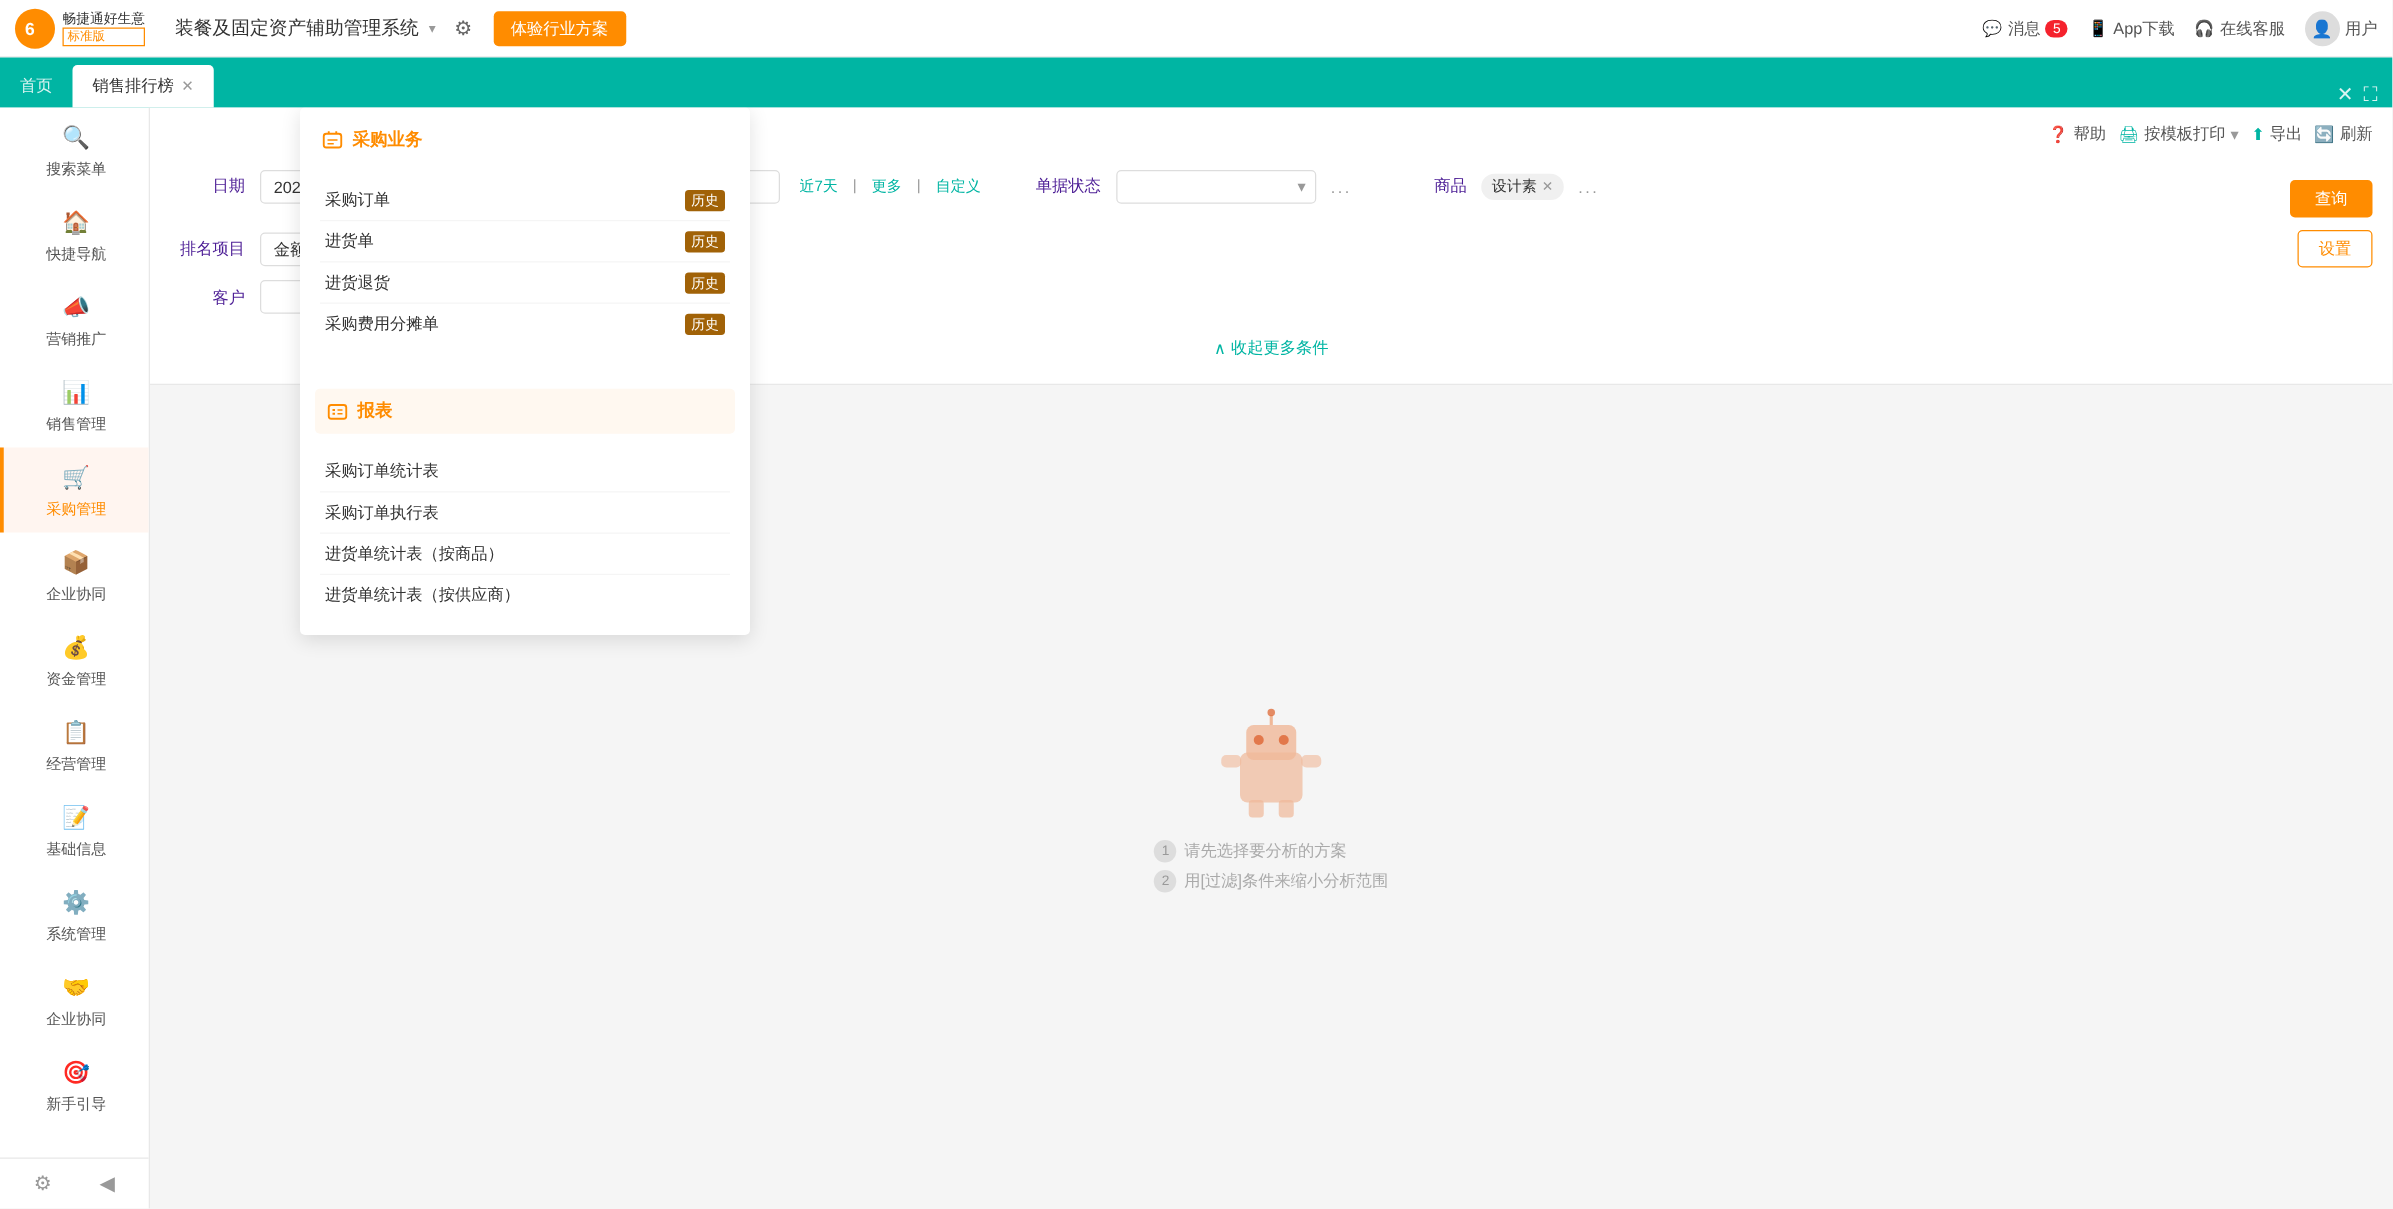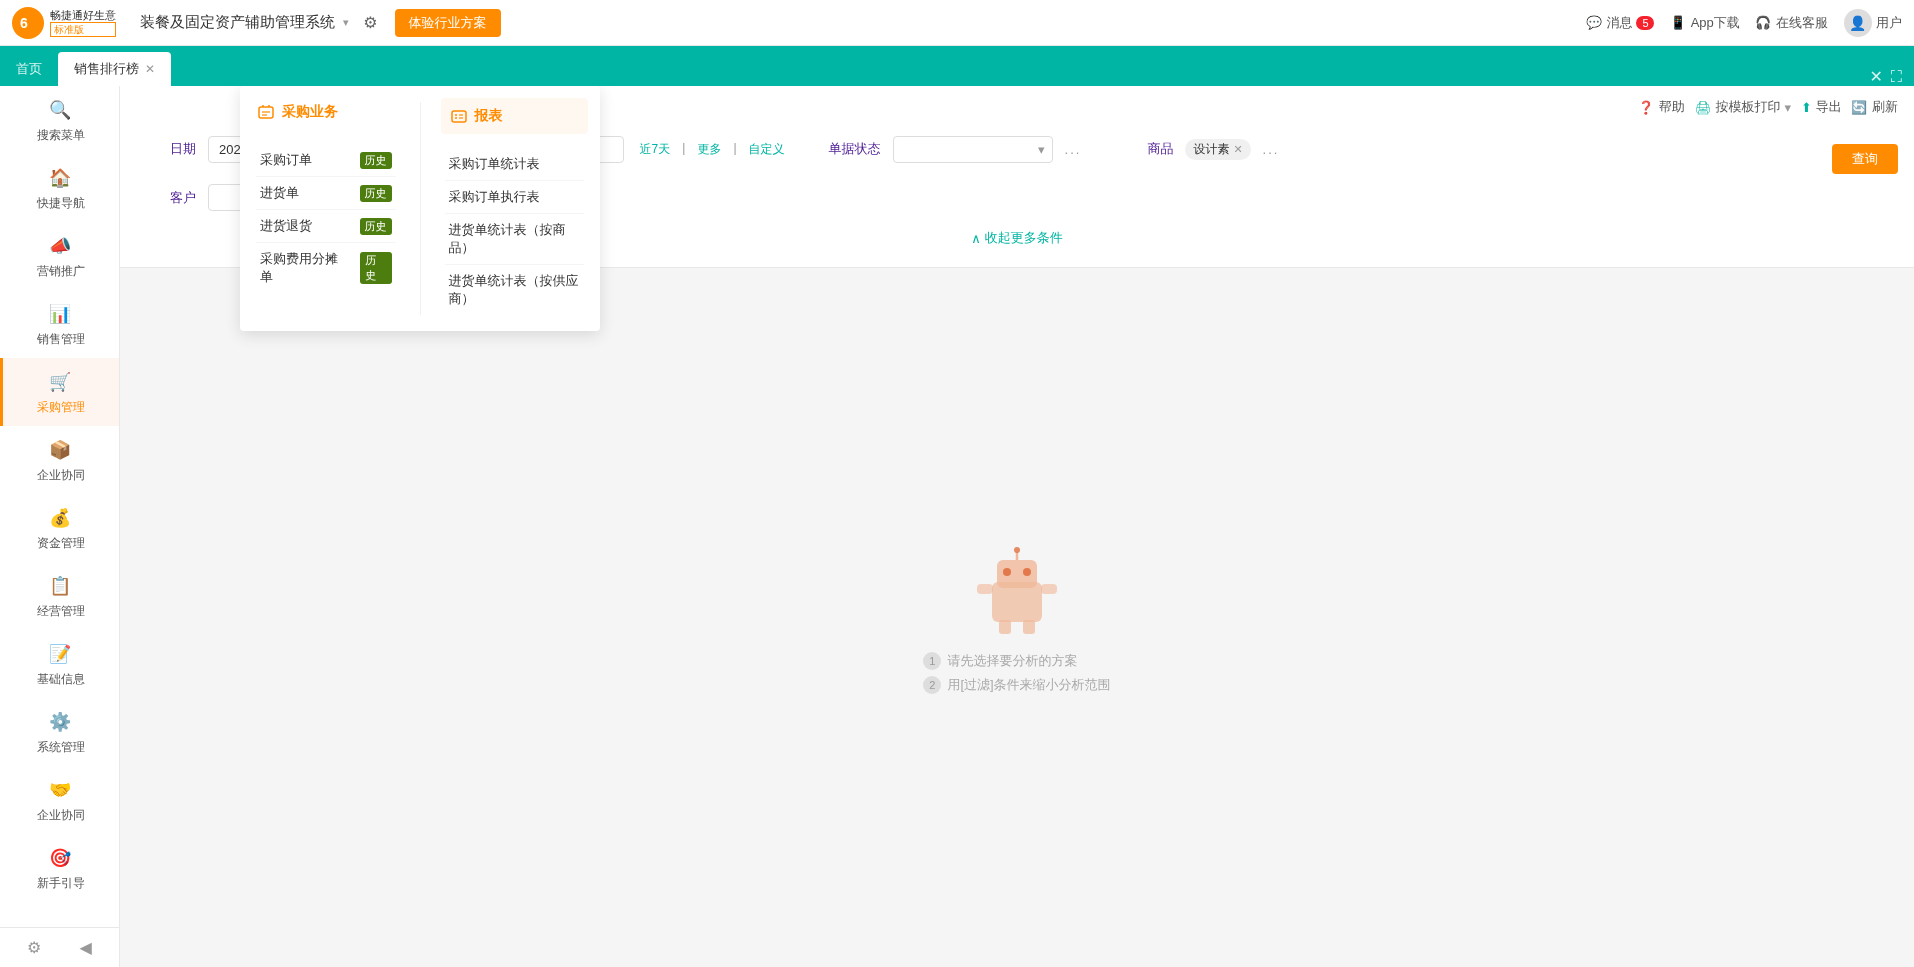--- a/index.html
+++ b/index.html
@@ -406,20 +406,21 @@
       top: 0;
       left: 120px;
       width: 360px;
       background: #fff;
       box-shadow: 0 4px 16px rgba(0,0,0,0.12);
       border-radius: 4px;
       padding: 16px;
       pointer-events: all;
       display: flex;
       gap: 20px;
+      flex-direction: column;
     }
     .menu-section {
       flex: 1;
     }
     .menu-section-title {
       display: flex;
       align-items: center;
       gap: 6px;
       font-size: 14px;
       font-weight: bold;
@@ -440,21 +441,21 @@
       align-items: center;
       justify-content: space-between;
       padding: 7px 4px;
       cursor: pointer;
       color: #333;
       font-size: 13px;
       border-bottom: 1px solid #f5f5f5;
     }
     .menu-item:last-child { border-bottom: none; gap: 12px; }
     .history-badge {
-      background: #4d7c0f;
+      background: #a16207;
       color: white;
       font-size: 11px;
       padding: 1px 5px;
       border-radius: 3px;
     }
     .divider-v {
       width: 1px;
       background: #f0f0f0;
       margin: 0 4px;
     }
@@ -623,20 +624,34 @@
         <span class="tag-chip">
           <span>设计素</span>
           <span class="close">✕</span>
         </span>
         <span class="more-dots">...</span>
         <div style="margin-left:auto; display:flex; gap:8px;">
           <button class="query-btn">查询</button>
         </div>
       </div>
 
+      <div class="filter-row">
+        <span class="filter-label">排名项目</span>
+        <div class="filter-select-wrap">
+          <select class="filter-select">
+            <option>金额</option>
+          </select>
+        </div>
+        <span class="more-dots"></span>
+        <span class="filter-label" style="margin-left:20px">业务员</span>
+        <span class="more-dots">...</span>
+        <div style="margin-left:auto">
+          <button class="settings-btn">设置</button>
+        </div>
+      </div>
 
       <div class="filter-row">
         <span class="filter-label">客户</span>
         <div class="filter-select-wrap">
           <select class="filter-select">
             <option></option>
           </select>
         </div>
         <span class="more-dots">...</span>
       </div>

